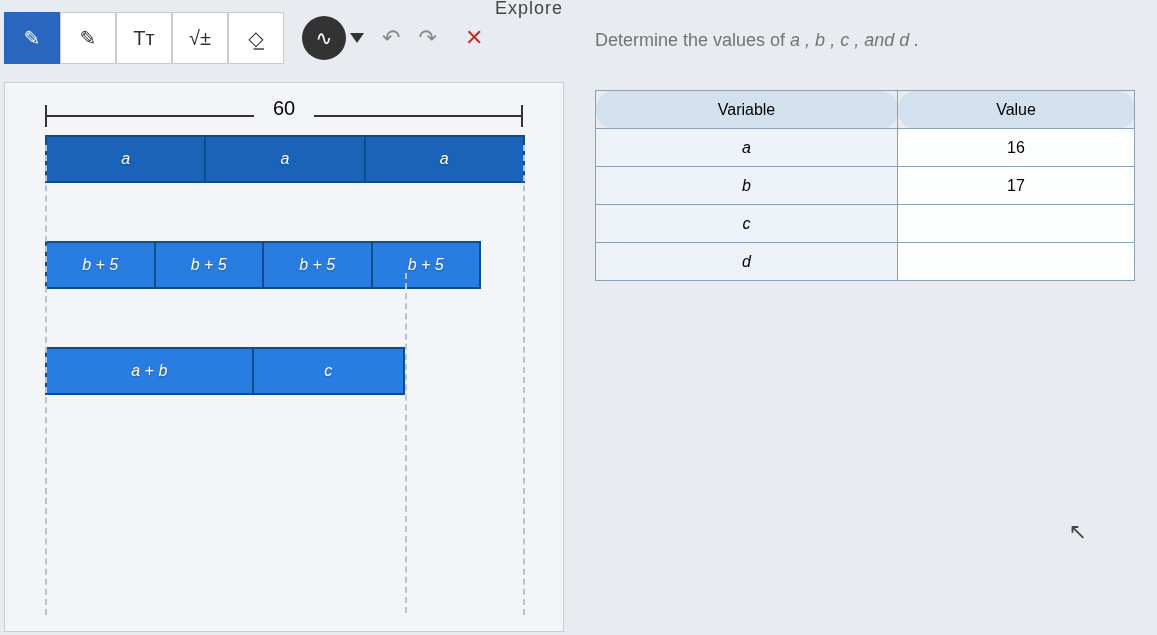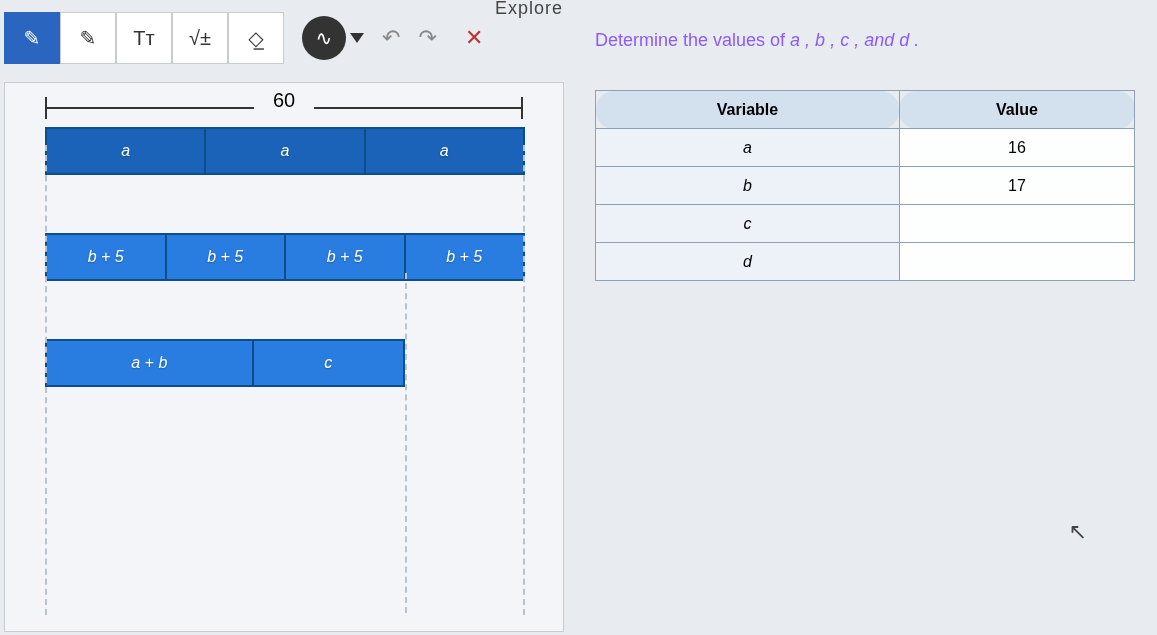--- a/index.html
+++ b/index.html
@@ -65,33 +65,33 @@
   }
   .tool-close {
     margin-left: 28px; font-size: 22px; color: #c23030;
     cursor: pointer;
   }
   .question-text {
     position: absolute;
     top: 30px;
     left: 595px;
     font-size: 18px;
-    color: #8b5cf6;
+    color: #737373;
   }
   .question-text .it { font-style: italic; }
 
   .workspace {
     position: absolute;
     top: 82px;
     left: 4px;
     width: 560px;
     height: 550px;
     background: #f3f5f8;
     border: 1px solid #c8ccd0;
-    padding-top: 2px;
+    padding-top: 10px;
   }
   .dim-line {
     position: relative;
     margin: 10px 40px 8px 40px;
     height: 24px;
   }
   .dim-line .bar {
     position: absolute;
     top: 12px; left: 0; right: 0;
     height: 2px; background: #333;
@@ -144,21 +144,21 @@
     font-size: 16px;
   }
   .vtable th, .vtable td {
     border: 1px solid #8fa0b5;
     padding: 8px 12px;
     text-align: center;
     height: 38px;
   }
   .vtable th {
     background: #d3e0ee;
-    font-weight: bold;
+    font-weight: normal;
     border-radius: 18px;
   }
   .vtable td.var { font-style: italic; background: #ecf2f8;}
   .vtable td.val { background: #fdfefe;}
   .cursor-icon{
     position:absolute; right:70px; bottom:90px; font-size:22px; color:#444;
   }
 </style>
 </head>
 <body>
@@ -194,21 +194,21 @@
     <div class="tick-r"></div>
     <div class="lbl">60</div>
   </div>
 
   <div class="bar-row" style="width:480px;">
     <div class="seg shade-dark" style="flex:16">a</div>
     <div class="seg shade-dark" style="flex:16">a</div>
     <div class="seg shade-dark" style="flex:16">a</div>
   </div>
 
-  <div class="bar-row" style="width:480px;">
+  <div class="bar-row" style="width:436px;">
     <div class="seg shade-mid" style="flex:1">b + 5</div>
     <div class="seg shade-mid" style="flex:1">b + 5</div>
     <div class="seg shade-mid" style="flex:1">b + 5</div>
     <div class="seg shade-mid" style="flex:1">b + 5</div>
   </div>
 
   <div class="bar-row" style="width:360px;text-align:right;">
     <div class="seg shade-mid" style="flex:26">a + b</div>
     <div class="seg shade-mid" style="flex:19">c</div>
   </div>

